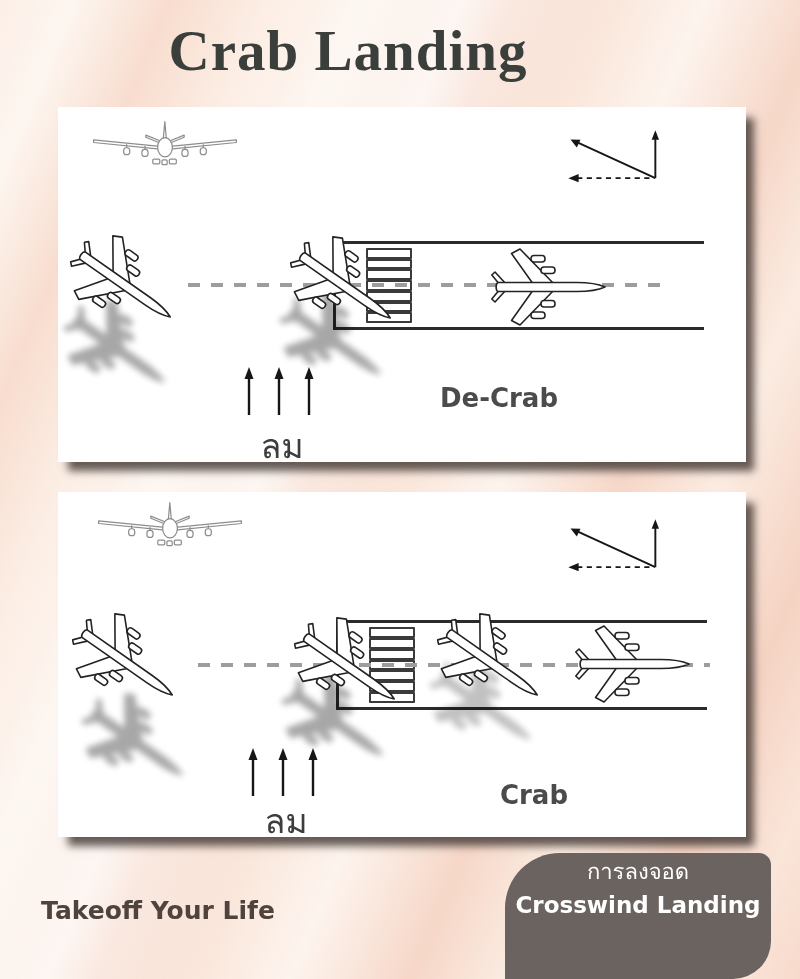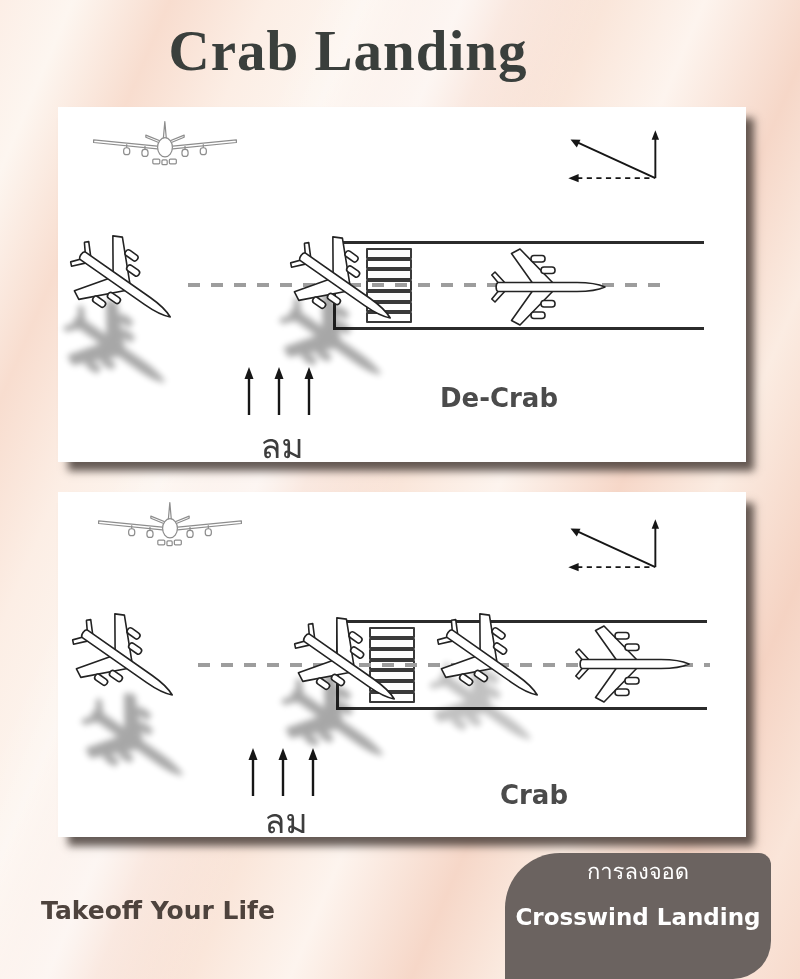--- a/index.html
+++ b/index.html
@@ -42,21 +42,21 @@
   .wind-lbl{font-size:34px;font-weight:500;color:#3d3d3d;text-align:center;width:100px;}
   .brand{position:absolute;left:38px;top:893px;width:240px;text-align:center;color:#4e433d;line-height:1.42;}
   .brand .l1{font-size:25px;font-weight:700;}
   .brand .l2{font-size:24px;font-weight:500;}
   .topic-box{
     position:absolute;left:505px;top:853px;width:266px;height:126px;
     background:#6b6360;border-radius:55px 12px 38px 0;
     color:#ffffff;text-align:center;padding-top:2px;box-sizing:border-box;line-height:1.5;
   }
   .topic-box .t1,.topic-box .t2{font-size:22px;font-weight:400;}
-  .topic-box .t3{font-size:23px;font-weight:700;margin-top:12px;}
+  .topic-box .t3{font-size:23px;font-weight:700;}
   svg{display:block;}
 </style>
 </head>
 <body>
 
 <svg width="0" height="0" style="position:absolute">
   <defs>
     <symbol id="plane-top" viewBox="0 0 120 96">
       <g stroke="#232323" stroke-width="1.6" fill="#ffffff" stroke-linejoin="round">
         <path d="M63 45 L29 10 L20.5 14.5 L45 49 Z"></path>

